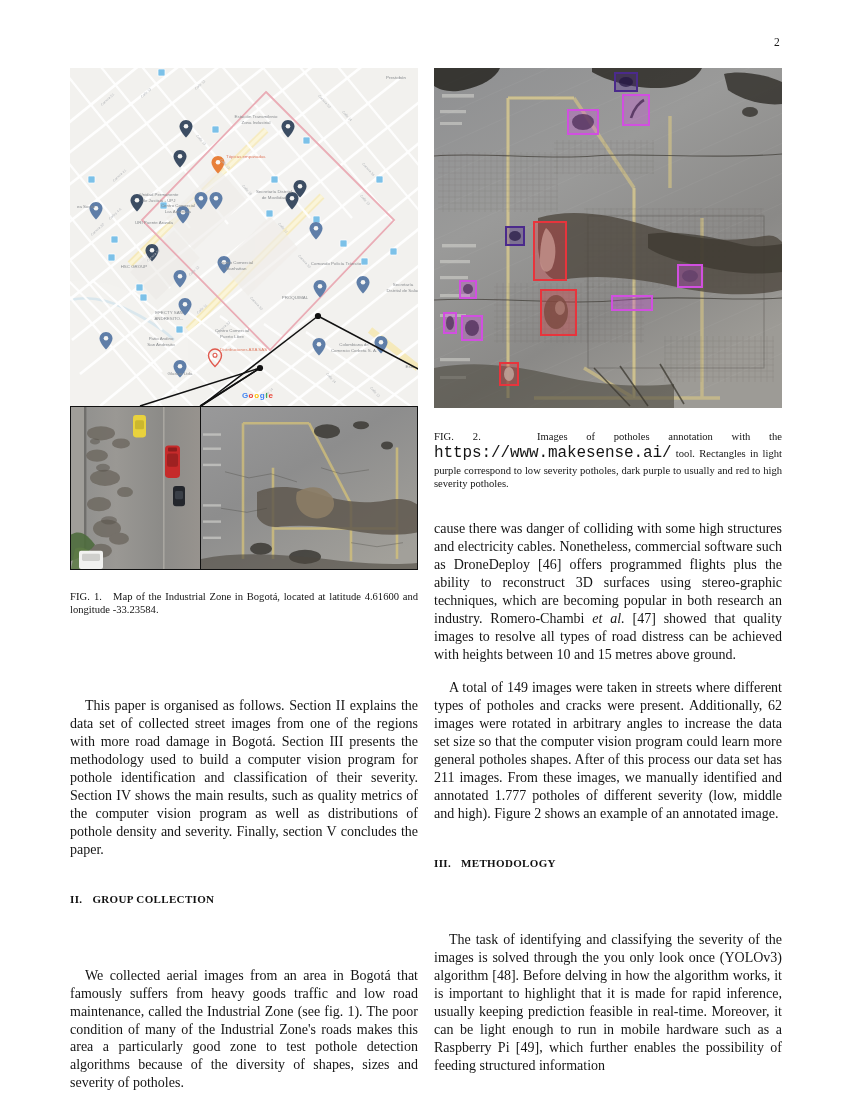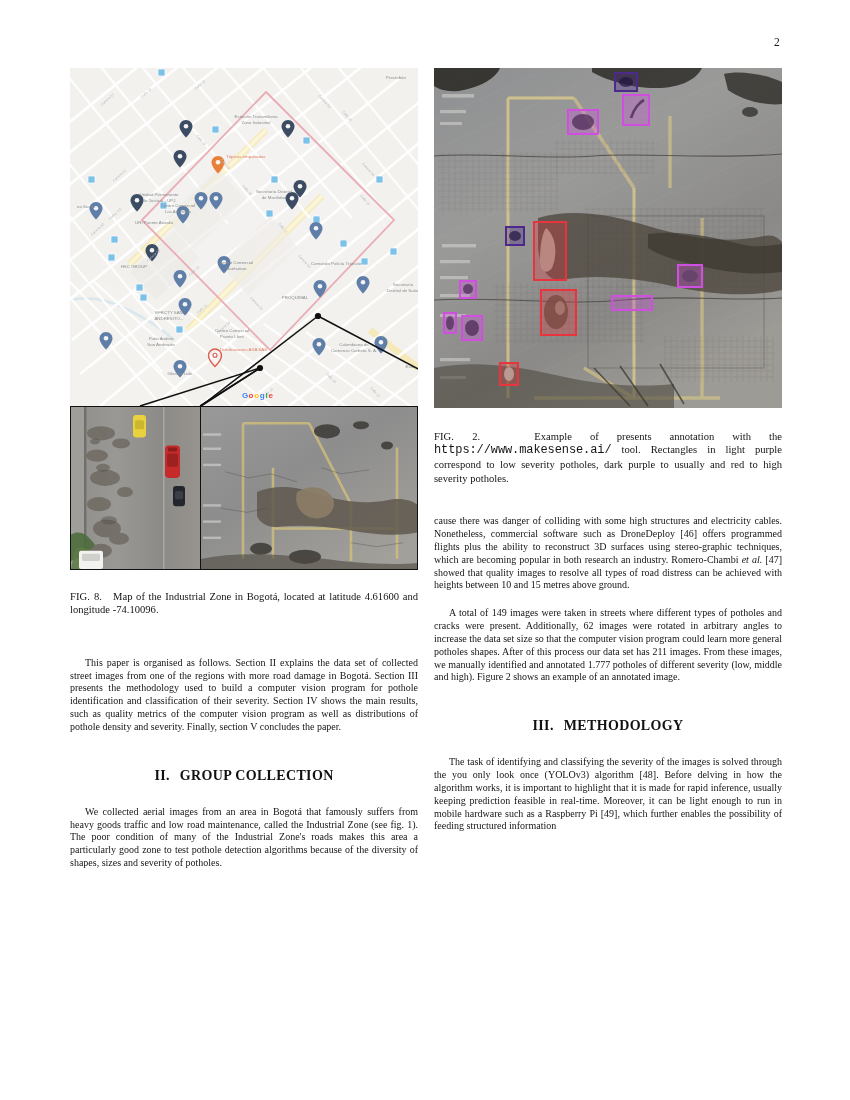--- a/index.html
+++ b/index.html
@@ -37,49 +37,48 @@
   .col {
     position: absolute;
     width: 348px;
     top: 68px;
   }
   .col-left  { left: 70px; }
   .col-right { left: 434px; }
 
   
   .para {
-    font-size: 10px;
+    font-size: 14px;
     line-height: 1.285;
     text-align: justify;
     text-justify: inter-word;
     margin: 0;
     hyphens: manual;
     color: #141414;
   }
-  .para.indent { text-indent: 15px; }
+  .para.indent { text-indent: 15px; margin-top: 40px; }
   .para + .para { margin-top: 15px; }
 
   .caption {
     font-size: 10.6px;
     line-height: 1.26;
     text-align: justify;
     color: #141414;
     margin: 0;
   }
   .caption .figlabel { letter-spacing: .1px; }
   .mono {
     font-family: "Liberation Mono", "DejaVu Sans Mono", monospace;
-    font-size: 12px;
+    font-size: 16px;
     letter-spacing: -.1px;
   }
 
   .section-head {
-    font-size: 14px;
+    font-size: 11px;
     font-weight: bold;
-    text-align: center;
     letter-spacing: .35px;
     margin: 0;
   }
   .section-head .numtag { margin-right: 10px; }
   .spacer-22 { height: 22px; }
   .spacer-30 { height: 30px; }
   .spacer-34 { height: 34px; }
   .spacer-40 { height: 40px; }
 
   
@@ -475,22 +474,22 @@
 
             <path d="M0,150 C40,142 90,146 140,152 C170,155 196,156 216,154 L216,160 L0,160 Z" fill="#4c473f" opacity="0.6"></path>
           </svg>
         </div>
       </div>
     </div>
 
     <div class="spacer-22"></div>
 
     <div class="caption">
-      <span class="figlabel">FIG. 8.</span>
-      &nbsp; <span>Map of the Industrial Zone in Bogotá, located at latitude 4.61600 and longitude -74.10096.</span>
+      <span class="figlabel">FIG. 1.</span>
+      &nbsp; <span>Map of the Industrial Zone in Bogotá, located at latitude 4.61600 and longitude -33.23584.</span>
     </div>
 
     <div class="spacer-40"></div>
 
     <p class="para indent">This paper is organised as follows. Section II explains the data set of collected street images from one of the regions with more road damage in Bogotá. Section III presents the methodology used to build a computer vision program for pothole identification and classification of their severity. Section IV shows the main results, such as quality metrics of the computer vision program as well as distributions of pothole density and severity. Finally, section V concludes the paper.</p>
 
     <div class="spacer-34"></div>
 
     <div class="section-head">
       <span class="numtag">II.</span><span>GROUP COLLECTION</span>
@@ -648,21 +647,21 @@
           <rect x="66" y="295" width="18" height="22" fill="#e8343c" fill-opacity="0.30" stroke="#e8343c" stroke-width="2"></rect>
           <ellipse cx="75" cy="306" rx="5" ry="7" fill="#c0a59b" opacity="0.85"></ellipse>
         </g>
       </svg>
     </div>
 
     <div class="spacer-22"></div>
 
     <div class="caption">
       <span class="figlabel">FIG. 2.</span>
-      &nbsp; <span>Example of presents annotation with the </span><span class="mono">https://www.makesense.ai/</span><span> tool. Rectangles in light purple correspond to low severity potholes, dark purple to usually and red to high severity potholes.</span>
+      &nbsp; <span>Images of potholes annotation with the </span><span class="mono">https://www.makesense.ai/</span><span> tool. Rectangles in light purple correspond to low severity potholes, dark purple to usually and red to high severity potholes.</span>
     </div>
 
     <div class="spacer-30"></div>
 
     <p class="para"><span>cause there was danger of colliding with some high structures and electricity cables. Nonetheless, commercial software such as DroneDeploy [46] offers programmed flights plus the ability to reconstruct 3D surfaces using stereo-graphic techniques, which are becoming popular in both research an industry. Romero-Chambi</span> <i>et al.</i> <span>[47] showed that quality images to resolve all types of road distress can be achieved with heights between 10 and 15 metres above ground.</span></p>
 
     <p class="para indent">A total of 149 images were taken in streets where different types of potholes and cracks were present. Additionally, 62 images were rotated in arbitrary angles to increase the data set size so that the computer vision program could learn more general potholes shapes. After of this process our data set has 211 images. From these images, we manually identified and annotated 1.777 potholes of different severity (low, middle and high). Figure 2 shows an example of an annotated image.</p>
 
     <div class="spacer-34"></div>
 

